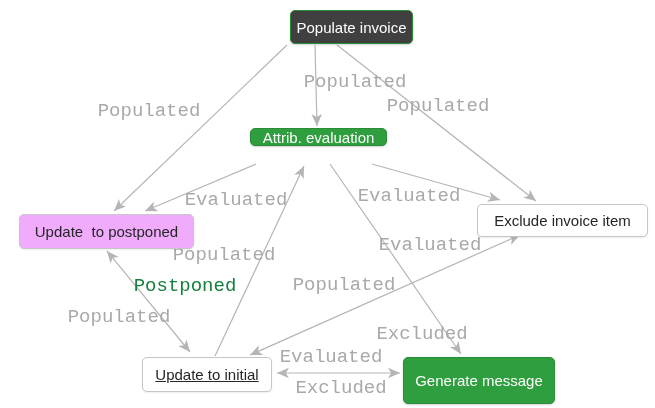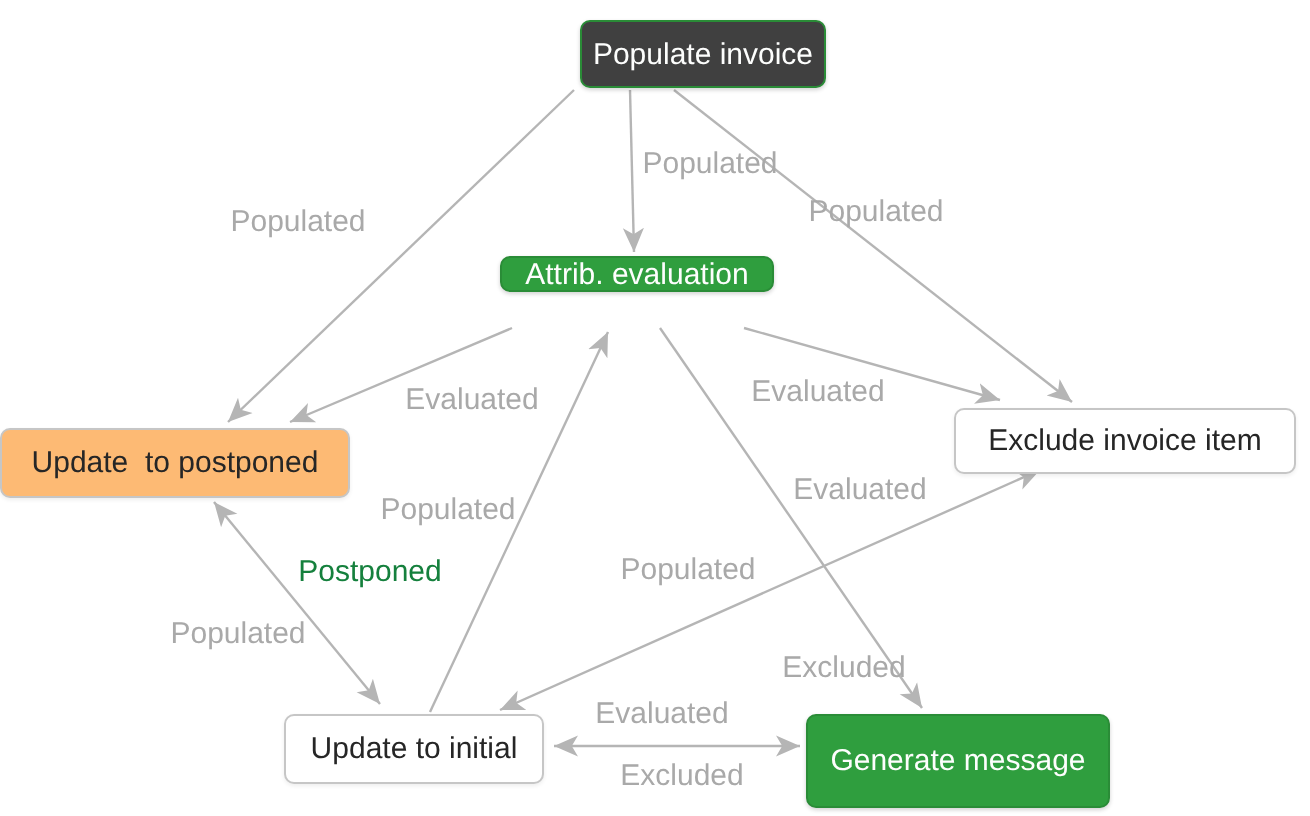--- a/index.html
+++ b/index.html
@@ -10,21 +10,21 @@
   .canvas svg { position:absolute; left:0; top:0; }
   .node {
     position:absolute; box-sizing:border-box;
     display:flex; align-items:center; justify-content:center;
     border-radius:5px; font-size:15px; white-space:pre; cursor:default;
   }
   .node.action { box-shadow:0 1px 2px rgba(0,0,0,.18); }
   .node.state  { box-shadow:0 1px 2px rgba(0,0,0,.07); }
   .edge-label {
     position:absolute; transform:translate(-50%,-50%);
-    font-size:15px; white-space:nowrap; pointer-events:none;
+    font-size:19px; white-space:nowrap; pointer-events:none;font-family:Liberation Mono, monospace;
   }
 </style>
 </head>
 <body>
 
 <div class="canvas" style="background: rgb(255, 255, 255);">
   <svg id="edge-layer" width="655" height="408" viewBox="0 0 655 408">
     <defs>
       <marker id="arrowhead" viewBox="0 0 10 10" refX="10" refY="5" markerWidth="10" markerHeight="10" orient="auto-start-reverse">
         <path id="arrowhead-path" d="M0,0.6 L10,5 L0,9.4 L2.6,5 Z" fill="#b5b5b5"></path>
@@ -54,18 +54,18 @@
       <div class="edge-label" style="left: 185px; top: 286px; color: #15803d;">Postponed</div>
       <div class="edge-label" style="left: 119px; top: 317px; color: rgb(169, 169, 169);">Populated</div>
       <div class="edge-label" style="left: 344px; top: 285px; color: rgb(169, 169, 169);">Populated</div>
       <div class="edge-label" style="left: 422px; top: 306px; color: rgb(169, 169, 169); margin-top: 28px;">Excluded</div>
       <div class="edge-label" style="left: 331px; top: 357px; color: rgb(169, 169, 169);">Evaluated</div>
       <div class="edge-label" style="left: 341px; top: 388px; color: rgb(169, 169, 169);">Excluded</div>
     </div>
   <div id="nodes">
       <div class="node action" style="left: 246px; top: 10px; width: 123px; height: 34px; background: #404040; border: 1px solid rgb(42, 140, 55); color: rgb(253, 254, 253); margin-left: 44px;">Populate invoice</div>
       <div class="node action" style="left: 250px; top: 128px; width: 137px; height: 18px; background: rgb(47, 158, 62); border: 1px solid rgb(42, 140, 55); color: rgb(253, 254, 253);">Attrib. evaluation</div>
-      <div class="node state" style="left: 0; top: 214px; width: 175px; height: 35px; background: #fdba74; border: 1px solid rgb(198, 198, 198); color: rgb(38, 38, 38);">Update  to postponed</div>
+      <div class="node state" style="left: 19px; top: 214px; width: 175px; height: 35px; background: #f0abfc; border: 1px solid rgb(198, 198, 198); color: rgb(38, 38, 38);">Update  to postponed</div>
       <div class="node state" style="left: 477px; top: 204px; width: 171px; height: 33px; background: rgb(255, 255, 255); border: 1px solid rgb(198, 198, 198); color: rgb(38, 38, 38);">Exclude invoice item</div>
-      <div class="node state" style="left: 142px; top: 357px; width: 130px; height: 35px; background: rgb(255, 255, 255); border: 1px solid rgb(198, 198, 198); color: rgb(38, 38, 38);">Update to initial</div>
+      <div class="node state" style="left: 142px; top: 357px; width: 130px; height: 35px; background: rgb(255, 255, 255); border: 1px solid rgb(198, 198, 198); color: rgb(38, 38, 38); text-decoration: underline;">Update to initial</div>
       <div class="node action" style="left: 403px; top: 357px; width: 152px; height: 47px; background: rgb(47, 158, 62); border: 1px solid rgb(42, 140, 55); color: rgb(253, 254, 253);">Generate message</div>
     </div>
 </div>
 
 </body></html>

